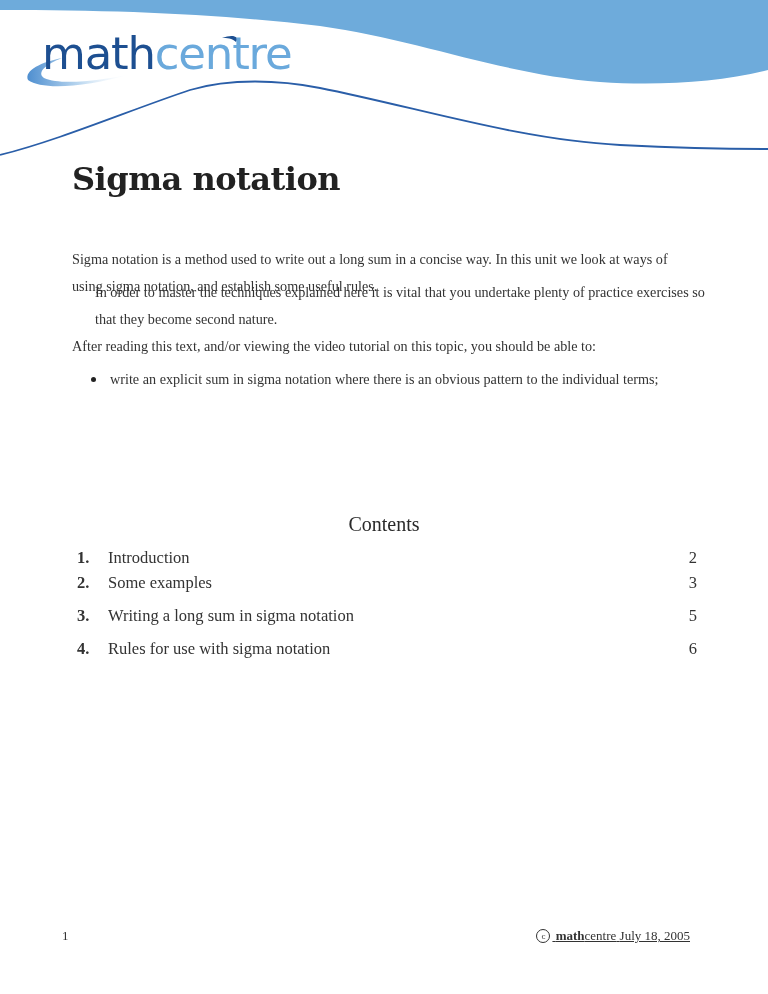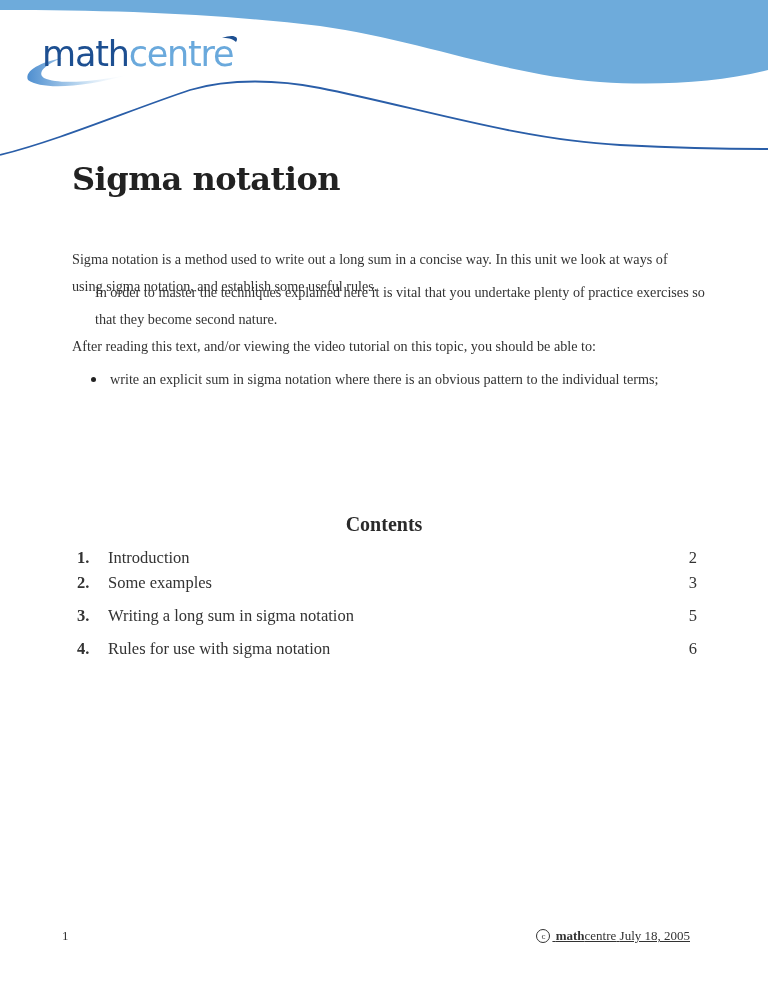--- a/index.html
+++ b/index.html
@@ -8,21 +8,21 @@
       background: #ffffff; color: #2a2a2a;
       font-family: "DejaVu Serif", "Liberation Serif", serif;
     }
     .header-art { position: absolute; left: 0; top: 0; width: 768px; height: 170px; }
     .logo {
       position: absolute; left: 22px; top: 30px; width: 220px; height: 60px;
     }
     .logo-text {
       position: absolute; left: 20px; top: 4px;
       font-family: "DejaVu Sans", "Liberation Sans", sans-serif;
-      font-size: 35px; letter-spacing: -1.2px; line-height: 40px;
+      font-size: 45px; letter-spacing: -1.2px; line-height: 40px;
       white-space: nowrap;
     }
     .logo-math { color: #1d4f91; font-weight: normal; }
     .logo-centre { color: #6aa9dc; font-weight: normal; }
     .title {
       position: absolute; left: 72px; top: 160px; margin: 0;
       font-family: "DejaVu Serif", "Liberation Serif", serif;
       font-weight: bold; font-size: 32px; color: #222; letter-spacing: -0.5px;
     }
     .body-text {
@@ -40,21 +40,21 @@
       font-size: 14.2px; line-height: 19px; color: #333;
     }
     .bullets li { position: relative; padding-left: 19px; margin-bottom: 17px; }
     .bullets li .dot {
       position: absolute; left: 0; top: 7px; width: 5px; height: 5px;
       border-radius: 50%; background: #222;
     }
     .contents-title {
       position: absolute; left: 0; width: 768px; top: 513px; text-align: center;
       font-family: "Liberation Serif", "DejaVu Serif", serif;
-      font-weight: bold; font-size: 20px; color: #2a2a2a; margin: 0;
+      font-weight: normal; font-size: 20px; color: #2a2a2a; margin: 0;
     }
     .toc { position: absolute; left: 77px; top: 548px; width: 626px; }
     .toc-row {
       position: absolute; left: 0; width: 620px; height: 22px;
       font-family: "Liberation Serif", "DejaVu Serif", serif;
       font-size: 16.5px; color: #333;
     }
     .toc-num { position: absolute; left: 0; font-weight: bold; color: #333; }
     .toc-label { position: absolute; left: 31px; }
     .toc-page { position: absolute; right: 0; }

